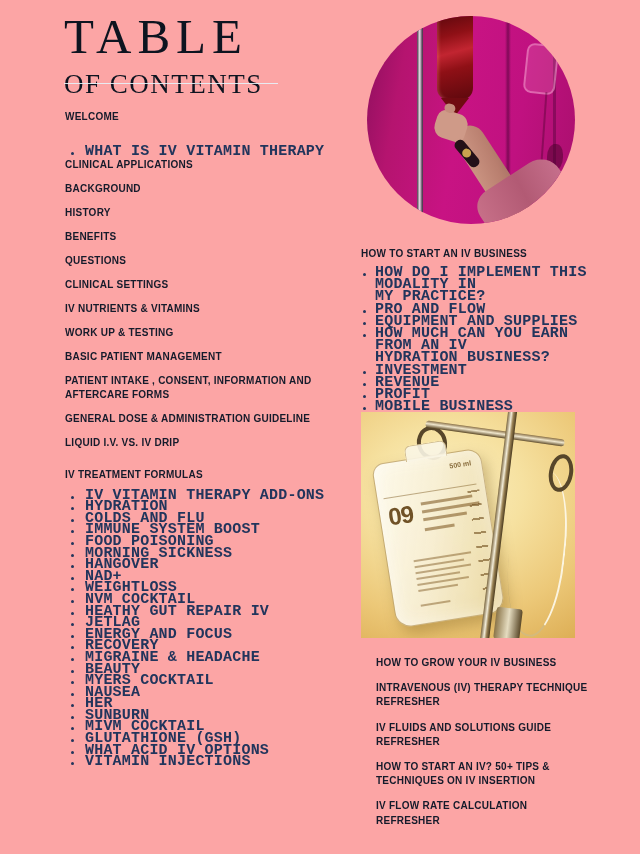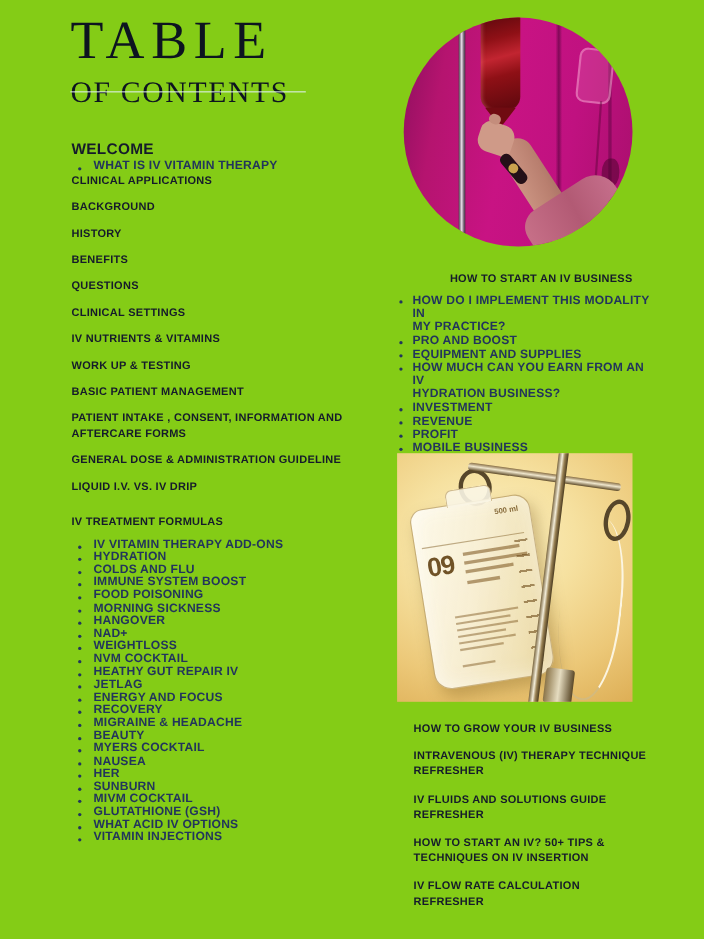--- a/index.html
+++ b/index.html
@@ -1,18 +1,18 @@
 <!DOCTYPE html>
 <html><head>
 <meta charset="utf-8">
 <style>
   html,body{margin:0;padding:0;background:#4aa9d6;}
   .page{
     position:relative;width:640px;height:854px;margin:0 auto;
-    background:#84cc16;overflow:hidden;
+    background:#fca5a5;overflow:hidden;
     font-family:"Liberation Sans", sans-serif;
     -webkit-font-smoothing:antialiased;
   }
   
   .title-block{position:absolute;left:64px;top:10px;width:300px;}
   .title-main{
     font-family:"Liberation Serif", serif;font-weight:400;
     font-size:49px;letter-spacing:6px;color:#0d1420;line-height:1.1;margin:0;
   }
   .subtitle-wrap{position:relative;margin-top:6px;width:214px;}
@@ -23,40 +23,40 @@
   }
   .strike-line{
     position:absolute;left:0;top:13px;width:214px;height:1.5px;
     background:#e6f3fa;z-index:2;opacity:.9;
   }
   
   .heading{
     font-size:10px;font-weight:700;color:#151b2b;letter-spacing:.25px;
     line-height:14px;margin:0 0 10px 0;white-space:pre-line;
   }
-  .welcome{position:absolute;left:65px;top:110px;font-size:14px;font-weight:700;
-    color:#151b2b;letter-spacing:.25px;line-height:14px;margin-top:18px;}
+  .welcome{position:absolute;left:65px;top:110px;font-size:10px;font-weight:700;
+    color:#151b2b;letter-spacing:.25px;line-height:14px;}
   ul.bullets{list-style:none;margin:0;padding:0;}
   ul.bullets li{
-    position:relative;padding-left:20px;font-size:11px;font-weight:700;
-    color:#22355c;letter-spacing:.2px;line-height:11.6px;white-space:pre-line;
+    position:relative;padding-left:20px;font-size:15px;font-weight:700;
+    color:#22355c;letter-spacing:.2px;line-height:11.6px;white-space:pre-line;font-family:Liberation Mono, monospace;
   }
   ul.bullets li .dot{
     position:absolute;left:6px;top:6px;width:3px;height:3px;border-radius:50%;
     background:#22355c;
   }
   
   .left-col{position:absolute;left:65px;top:146px;width:292px;}
   .intro-list{margin:2px 0 12px 0;}
   .intro-list li{line-height:14px;}
   .formulas-heading{margin-top:18px;margin-bottom:8px;}
   
   .right-col{position:absolute;left:361px;top:0;width:236px;}
   .business{position:absolute;left:0;top:247px;width:230px;}
-  .business .heading{margin-bottom:6px;margin-left:48px;}
+  .business .heading{margin-bottom:6px;}
   .business ul.bullets li{padding-left:14px;line-height:12.2px;}
   .business ul.bullets li .dot{left:2px;top:6px;}
   .closings{position:absolute;left:15px;top:656px;width:228px;}
   .closing-item{
     font-size:10px;font-weight:700;color:#151b2b;letter-spacing:.25px;
     line-height:14.2px;margin-bottom:11px;white-space:pre-line;
   }
   
   .circle-photo{
     position:absolute;left:6px;top:16px;width:208px;height:208px;border-radius:50%;
@@ -226,21 +226,21 @@
       <div class="cp-hand"></div>
       <div class="cp-watch"></div>
       <div class="cp-sleeve"></div>
     </div>
 
     <div class="business">
       <div class="heading">HOW TO START AN IV BUSINESS</div>
       <ul class="bullets">
           <li><span class="dot"></span><span>HOW DO I IMPLEMENT THIS MODALITY IN
 MY PRACTICE?</span></li>
-          <li><span class="dot"></span><span>PRO AND BOOST</span></li>
+          <li><span class="dot"></span><span>PRO AND FLOW</span></li>
           <li><span class="dot"></span><span>EQUIPMENT AND SUPPLIES</span></li>
           <li><span class="dot"></span><span>HOW MUCH CAN YOU EARN FROM AN IV
 HYDRATION BUSINESS?</span></li>
           <li><span class="dot"></span><span>INVESTMENT</span></li>
           <li><span class="dot"></span><span>REVENUE</span></li>
           <li><span class="dot"></span><span>PROFIT</span></li>
           <li><span class="dot"></span><span>MOBILE BUSINESS</span></li>
           <li><span class="dot"></span><span>IV LOUNGE</span></li>
         </ul>
     </div>

